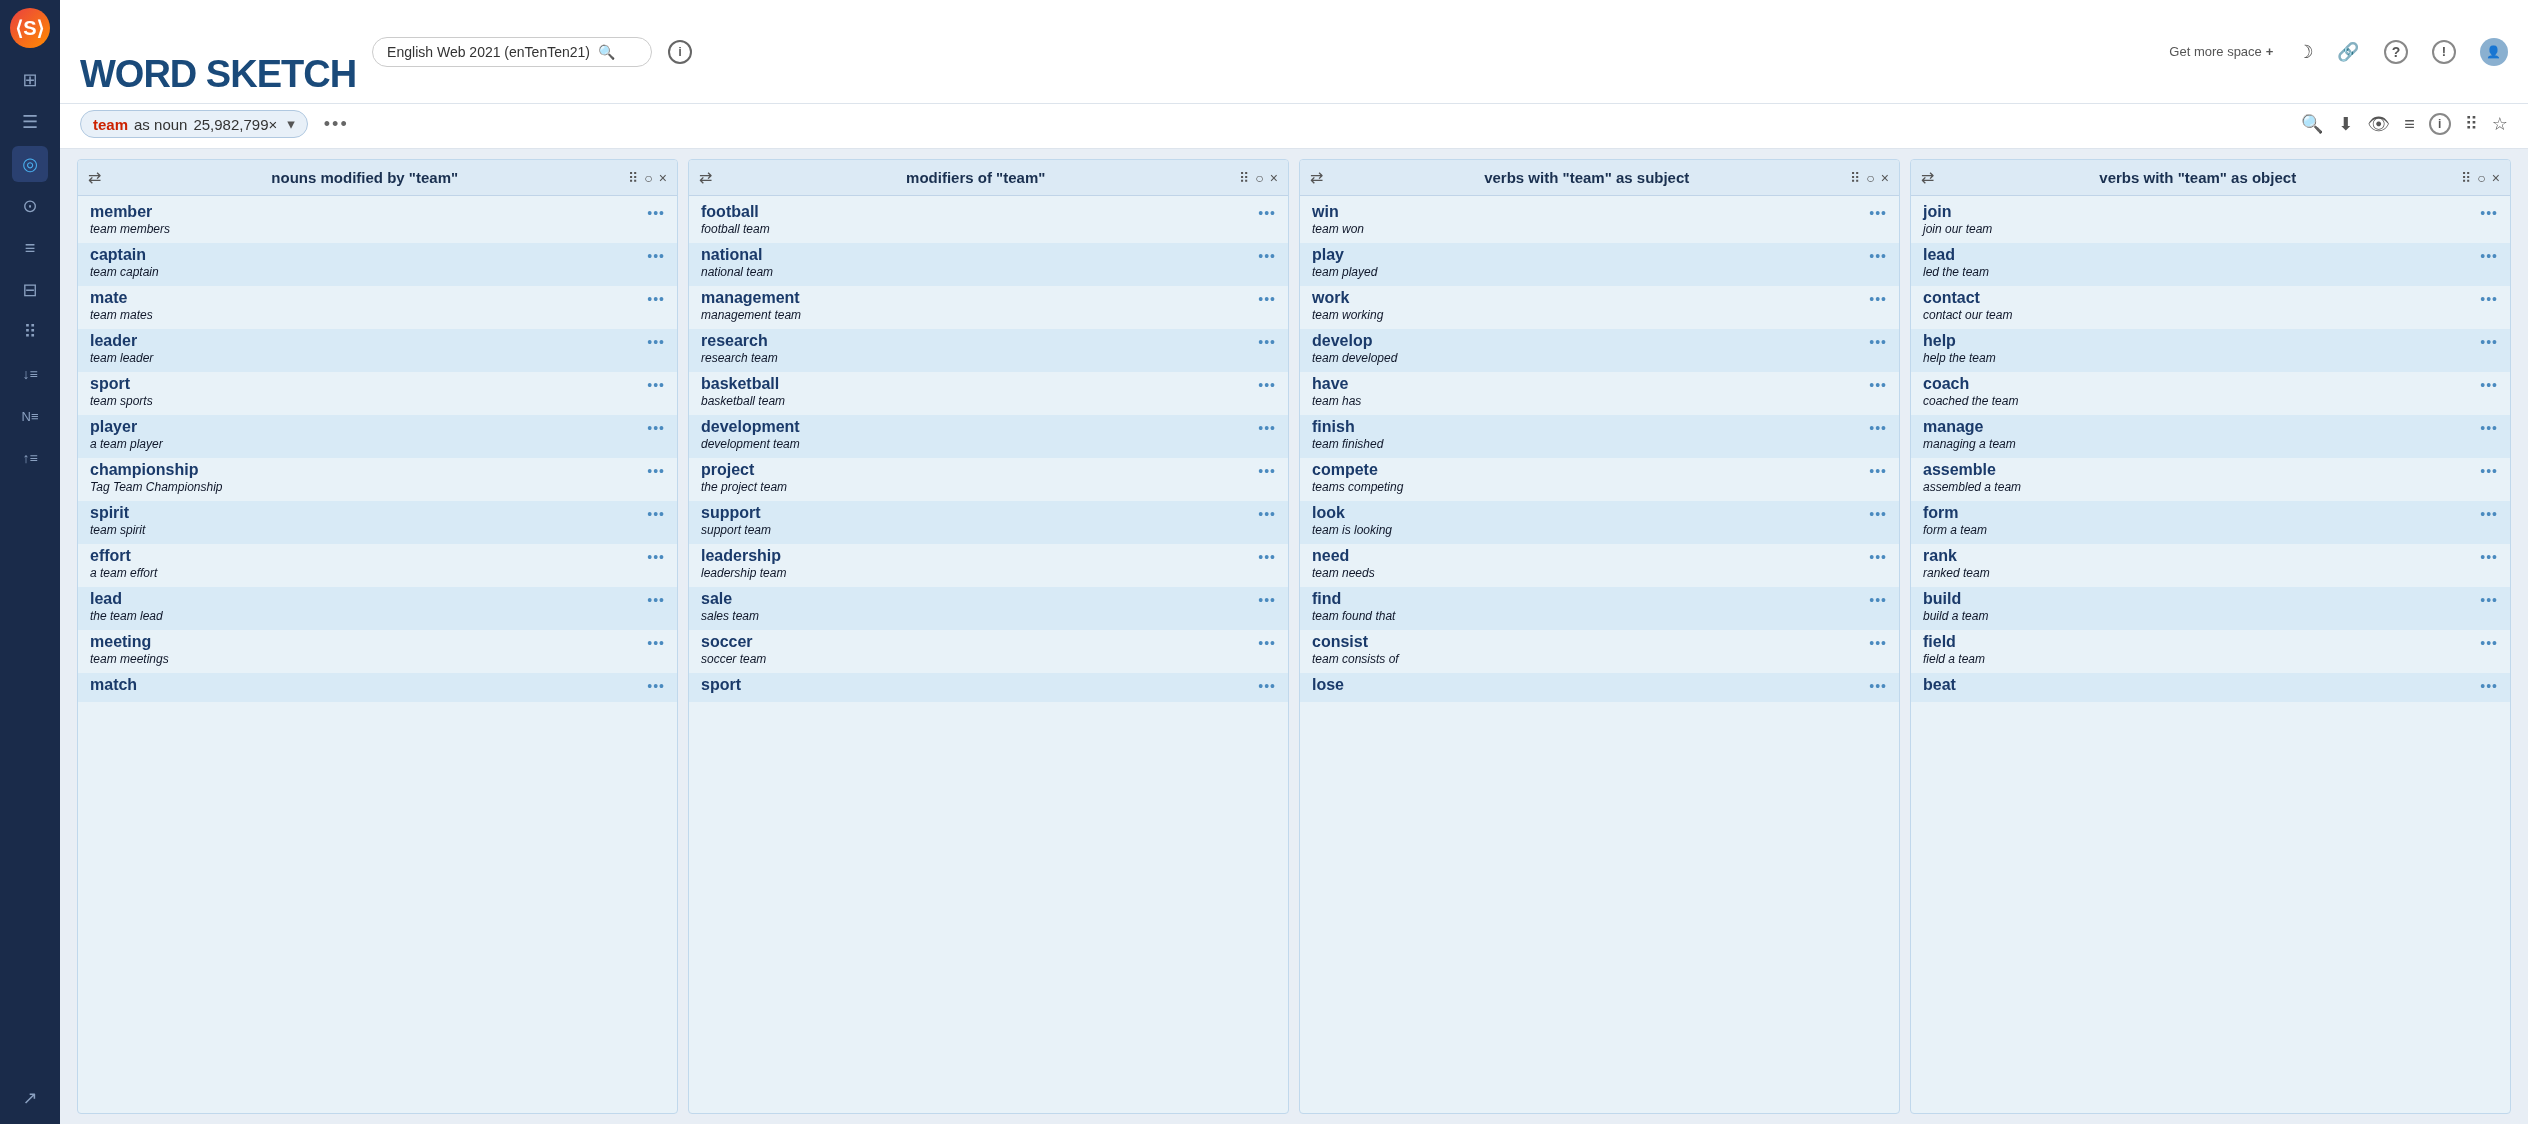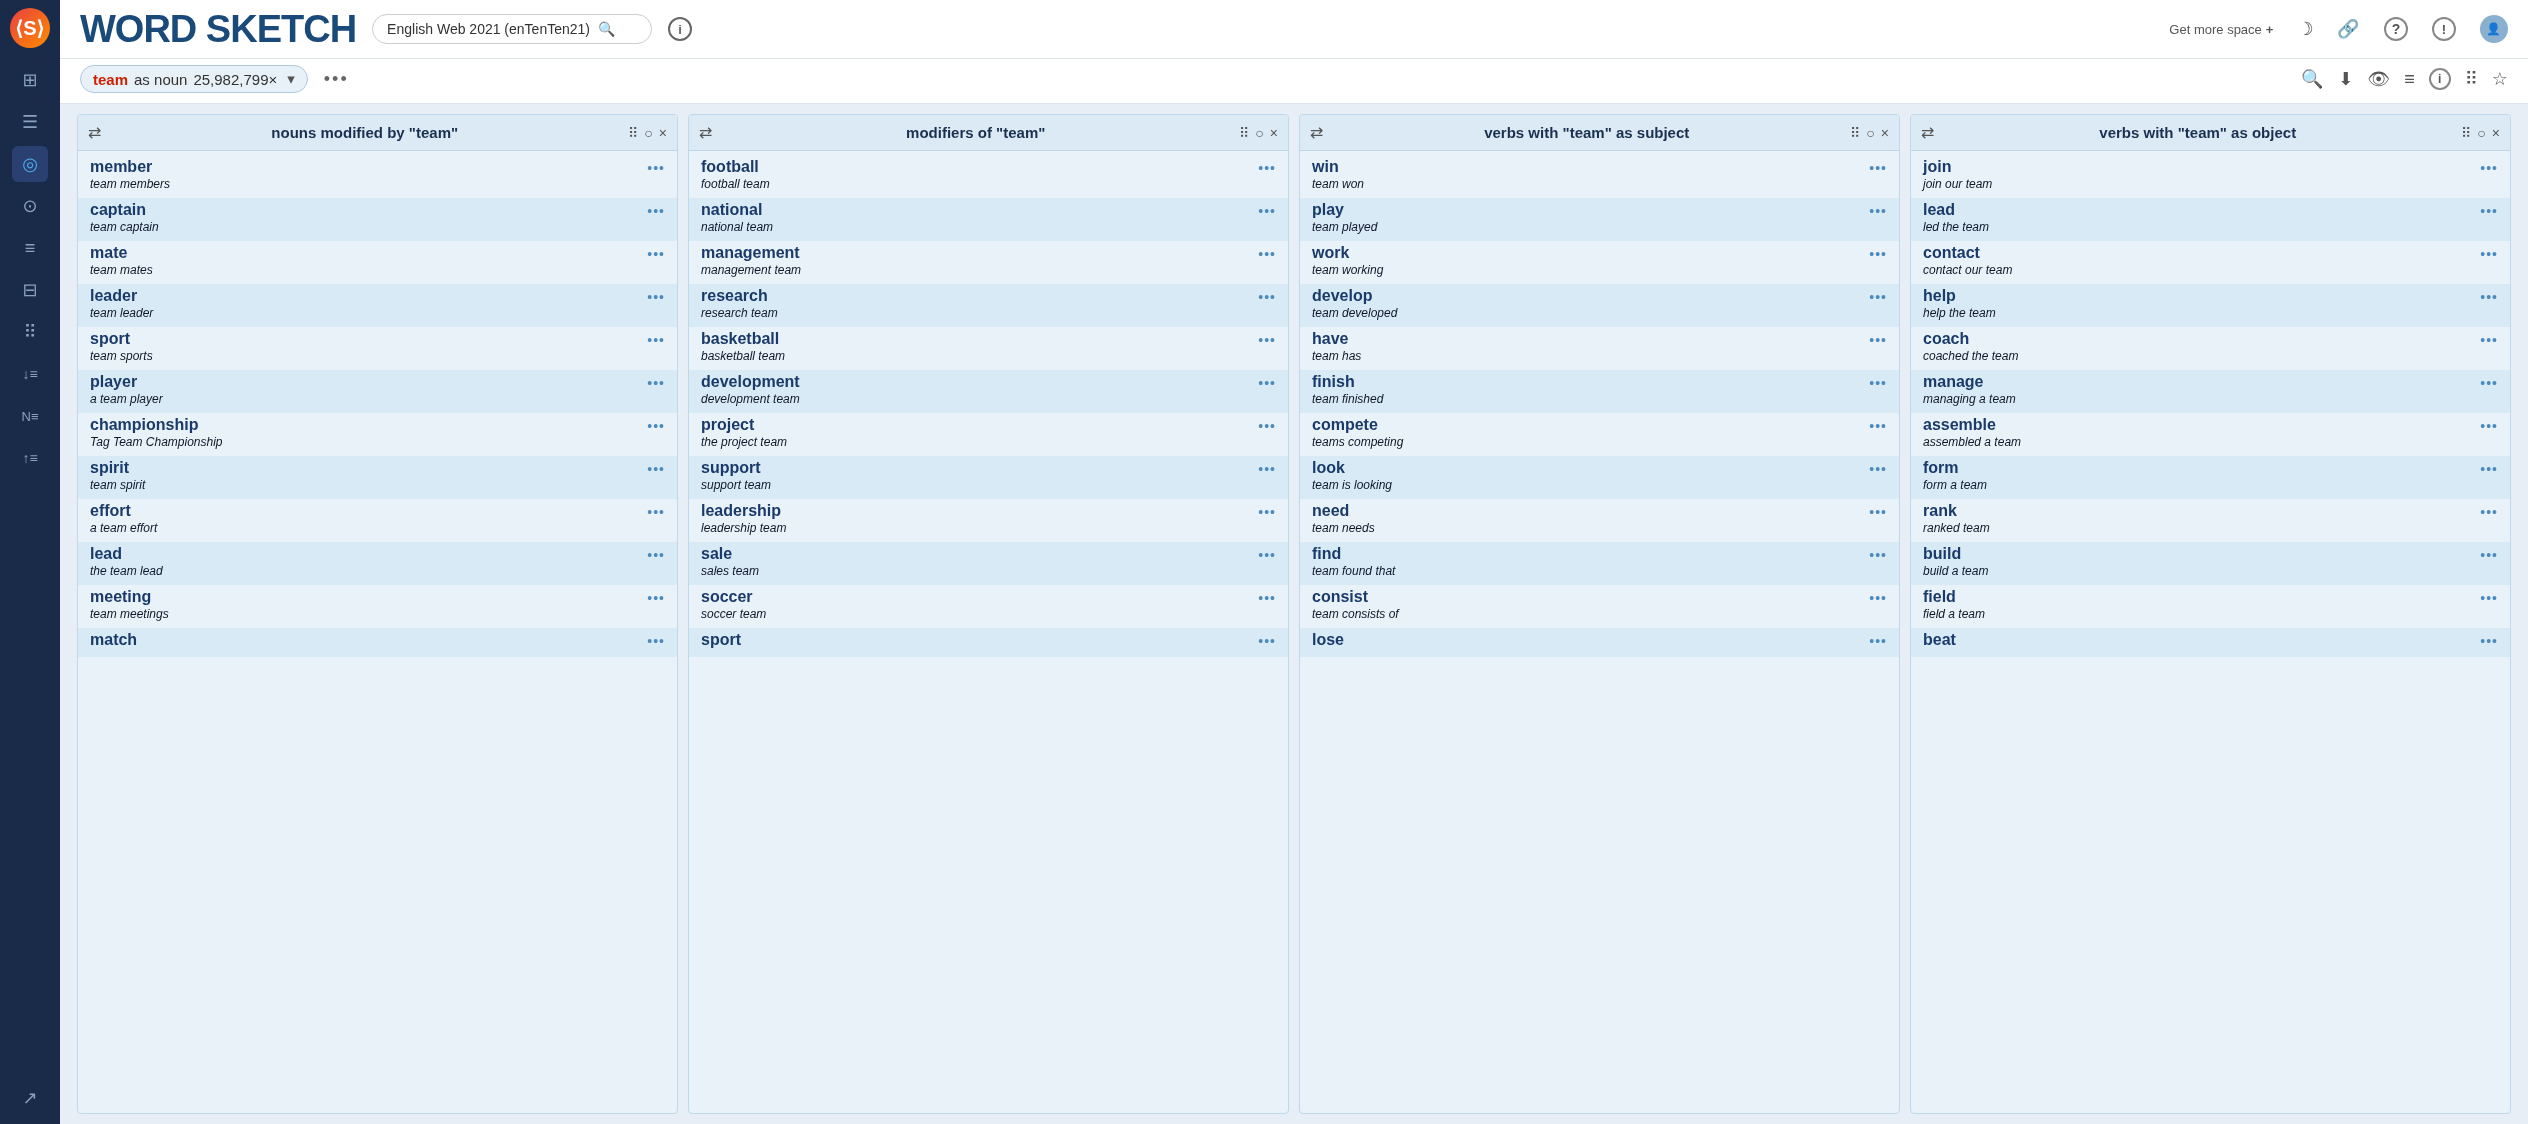--- a/index.html
+++ b/index.html
@@ -53,20 +53,21 @@
       gap: 16px;
       border-bottom: 1px solid #dde4ec;
       flex-shrink: 0;
     }
     .app-title {
       font-size: 38px;
       font-weight: 900;
       color: #1a4a7a;
       letter-spacing: -1px;
       line-height: 1;
+      margin-top: 45px;
     }
     .search-bar {
       display: flex;
       align-items: center;
       border: 1px solid #ccc;
       border-radius: 20px;
       padding: 6px 14px;
       gap: 8px;
       background: white;
       min-width: 280px;

